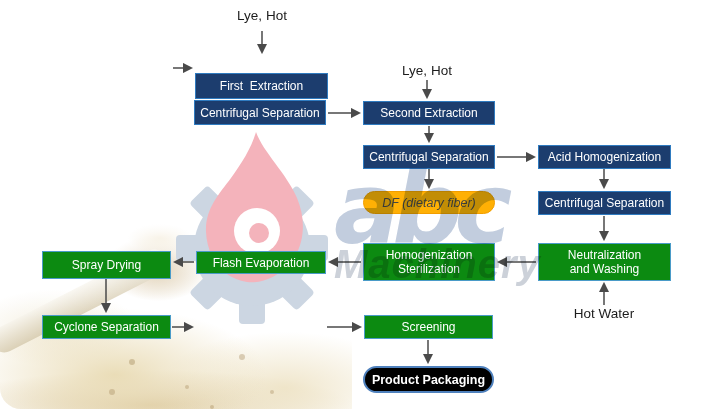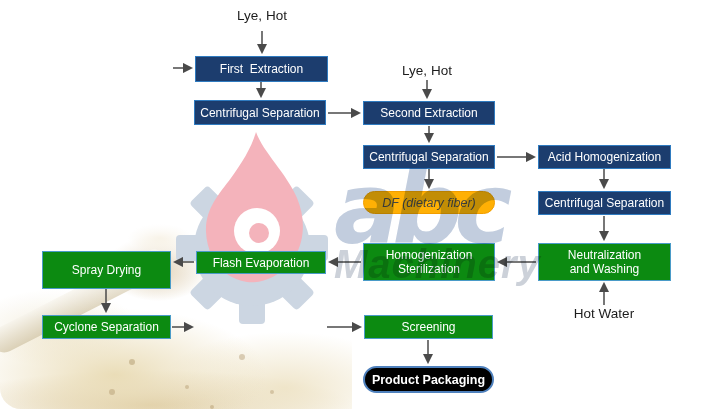--- a/index.html
+++ b/index.html
@@ -127,42 +127,42 @@
       <line x1="327" y1="327" x2="360" y2="327" marker-end="url(#ah)"></line>
       <line x1="428" y1="340" x2="428" y2="362" marker-end="url(#ah)"></line>
     </g>
   </svg>
 
   <div class="lbl" style="left:212px;top:8px;width:100px;">Lye, Hot</div>
   <div class="lbl" style="left:377px;top:63px;width:100px;">Lye, Hot</div>
   <div class="lbl" style="left:554px;top:306px;width:100px;">Hot Water</div>
 
 
-  <div class="node navy ws-pre" style="left:195px;top:56px;width:133px;height:26px;text-align:center;">First  Extraction</div>
+  <div class="node navy ws-pre" style="left:195px;top:73px;width:133px;height:26px;text-align:center;">First  Extraction</div>
   <div class="node navy" style="left:194px;top:100px;width:132px;height:25px;">Centrifugal Separation</div>
   <div class="node navy" style="left:363px;top:101px;width:132px;height:24px;">Second Extraction</div>
   <div class="node navy" style="left:363px;top:145px;width:132px;height:24px;">Centrifugal Separation</div>
   <div class="node navy" style="left:538px;top:145px;width:133px;height:24px;">Acid Homogenization</div>
 
   <div class="node pill-orange df" style="left:363px;top:191px;width:132px;height:23px;">DF (dietary fiber)</div>
 
   <div class="node navy" style="left:538px;top:191px;width:133px;height:24px;">Centrifugal Separation</div>
 
   <div class="node green" style="left:538px;top:243px;width:133px;height:38px;">
     <span>Neutralization</span>
     <span>and Washing</span>
   </div>
 
   <div class="node green" style="left:363px;top:243px;width:132px;height:38px;">
     <span>Homogenization</span>
     <span>Sterilization</span>
   </div>
 
   <div class="node green" style="left:196px;top:251px;width:130px;height:23px;">Flash Evaporation</div>
-  <div class="node green" style="left:42px;top:251px;width:129px;height:38px;">Spray Drying</div>
+  <div class="node green" style="left:42px;top:251px;width:129px;height:28px;">Spray Drying</div>
   <div class="node green" style="left:42px;top:315px;width:129px;height:24px;">Cyclone Separation</div>
   <div class="node green" style="left:364px;top:315px;width:129px;height:24px;">Screening</div>
 
   <div class="node pill-red" style="left:363px;top:366px;width:131px;height:27px;">Product Packaging</div>
 
   <div class="wm-text wm-abc">abc</div>
   <div class="wm-text wm-mach">Machinery</div>
 
 </div>
 

